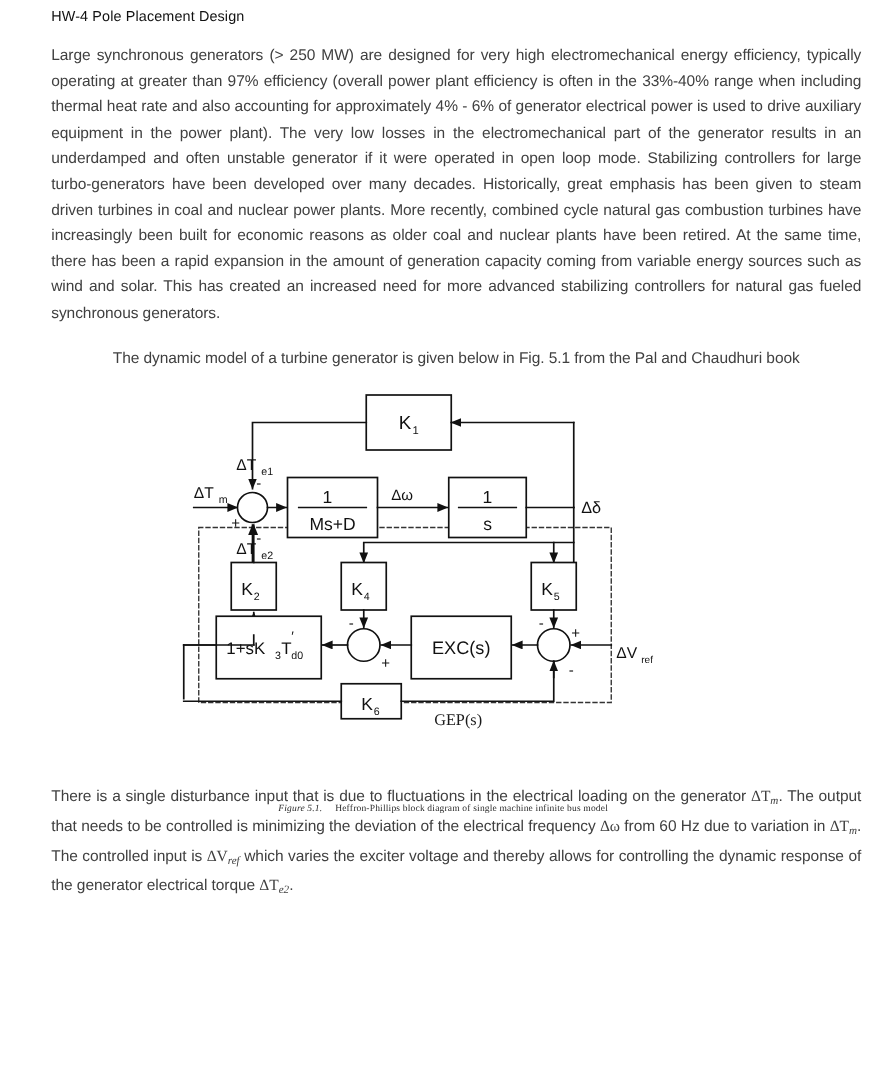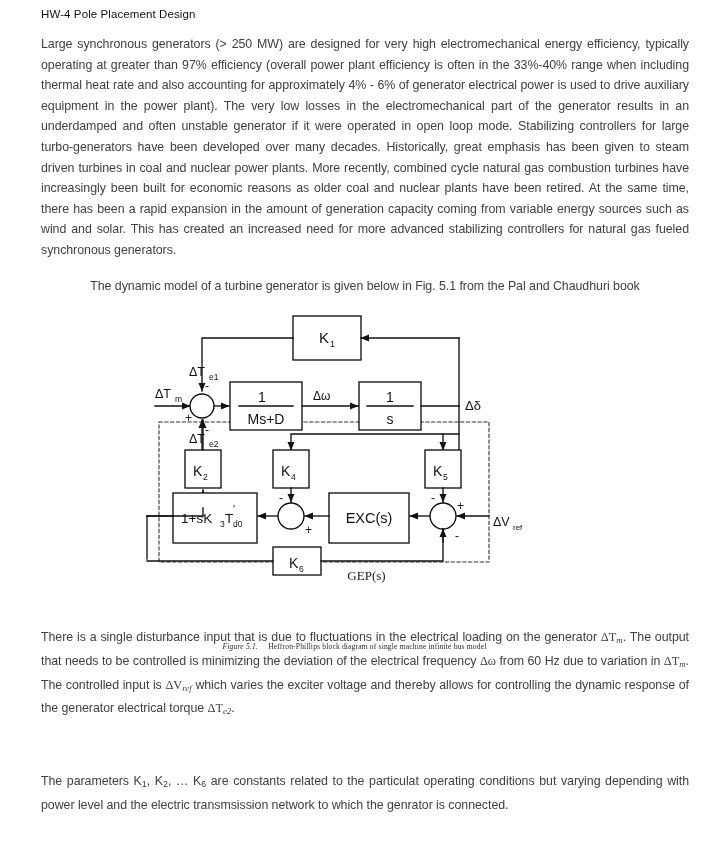--- a/index.html
+++ b/index.html
@@ -228,15 +228,14 @@
     <span>GEP(s)</span>
   </div>
 
   <div class="fig-caption">
     <span class="fignum">Figure 5.1.</span>
     &nbsp;&nbsp;&nbsp;
     <span>Heffron-Phillips block diagram of single machine infinite bus model</span>
   </div>
 
   <div class="para" style="top:627px;">There is a single disturbance input that is due to fluctuations in the electrical loading on the generator <span class="mathvar">ΔT</span><span class="sub mathit">m</span>. The output that needs to be controlled is minimizing the deviation of the electrical frequency <span class="mathvar">Δω</span> from 60 Hz due to variation in <span class="mathvar">ΔT</span><span class="sub mathit">m</span>. The controlled input is <span class="mathvar">ΔV</span><span class="sub mathit">ref</span> which varies the exciter voltage and thereby allows for controlling the dynamic response of the generator electrical torque <span class="mathvar">ΔT</span><span class="sub mathit">e2</span>.</div>
-  <div class="para" style="top:771px;">The parameters K<span class="sub">1</span>, K<span class="sub">2</span>, … K<span class="sub">6</span> are constants related to the particulat operating conditions but varying depending with power level and the electric transmsission network to which the genrator is connected.</div>
 
 </div>
 
 </body></html>

